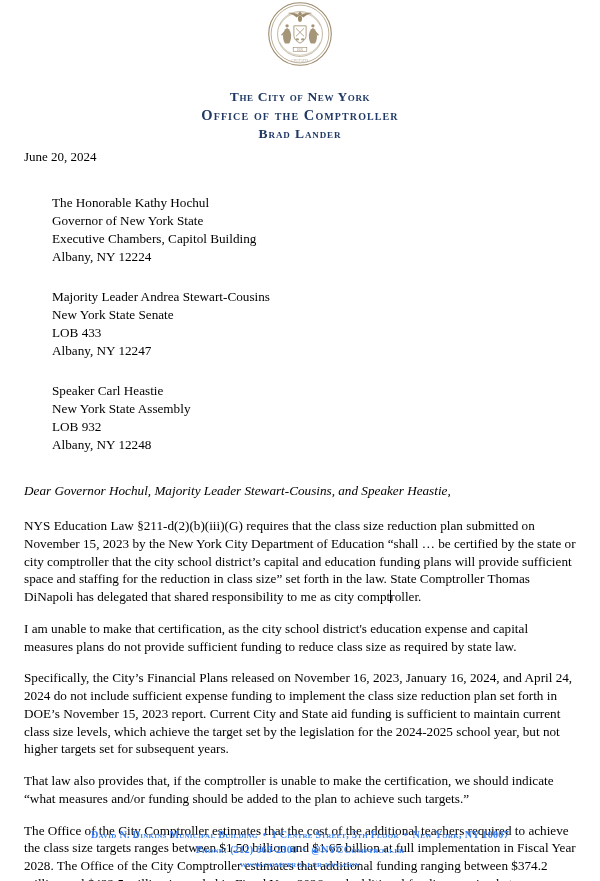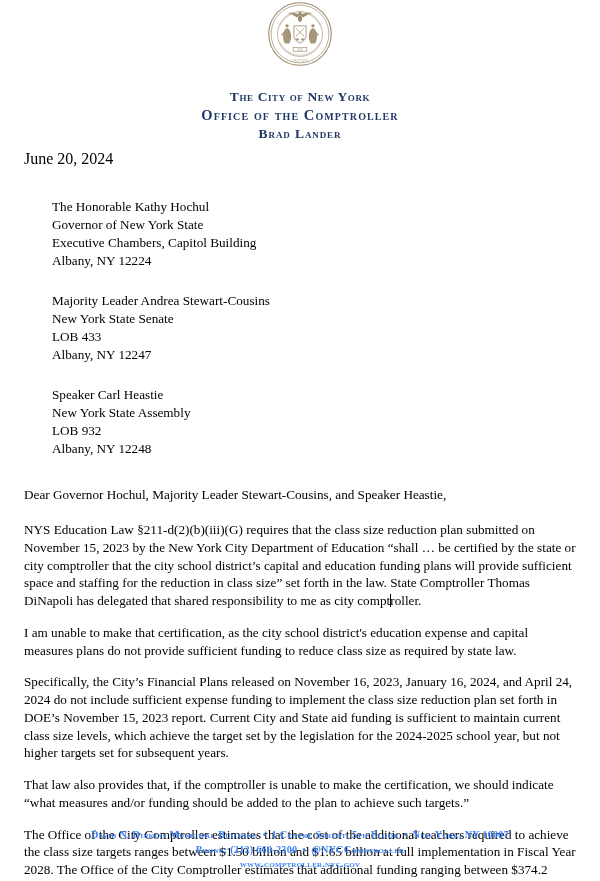--- a/index.html
+++ b/index.html
@@ -58,37 +58,38 @@
 
   
   .letter {
     position: absolute;
     left: 24px;
     top: 148px;
     width: 554px;
   }
 
   .date-line {
-    font-size: 16px;
+    font-size: 13px;
     line-height: 1.34;
   }
 
   .addr-block {
     font-size: 13.2px;
     line-height: 1.345;
   }
   .addr-block .addr-line { display: block; white-space: nowrap; margin-left: 28px; }
 
   .spacer-lg { height: 29px; }
   .spacer-md { height: 23px; }
   .spacer-sm { height: 17px; }
 
   .salutation {
     font-size: 13.2px;
     line-height: 1.34;
+    font-style: italic;
   }
 
   .para {
     font-size: 13.2px;
     line-height: 1.345;
     text-align: left;
     margin: 0;
   }
 
   .para + .para { margin-top: 14px; }

